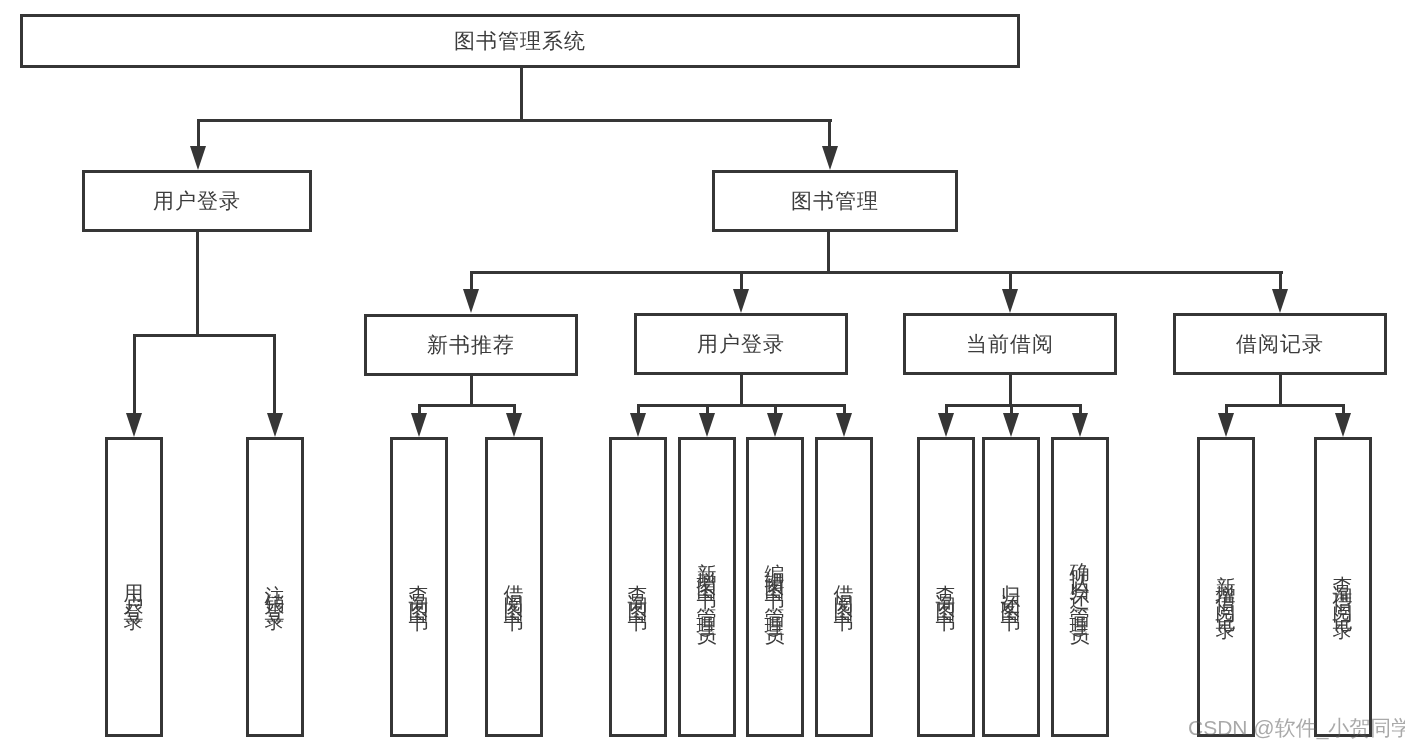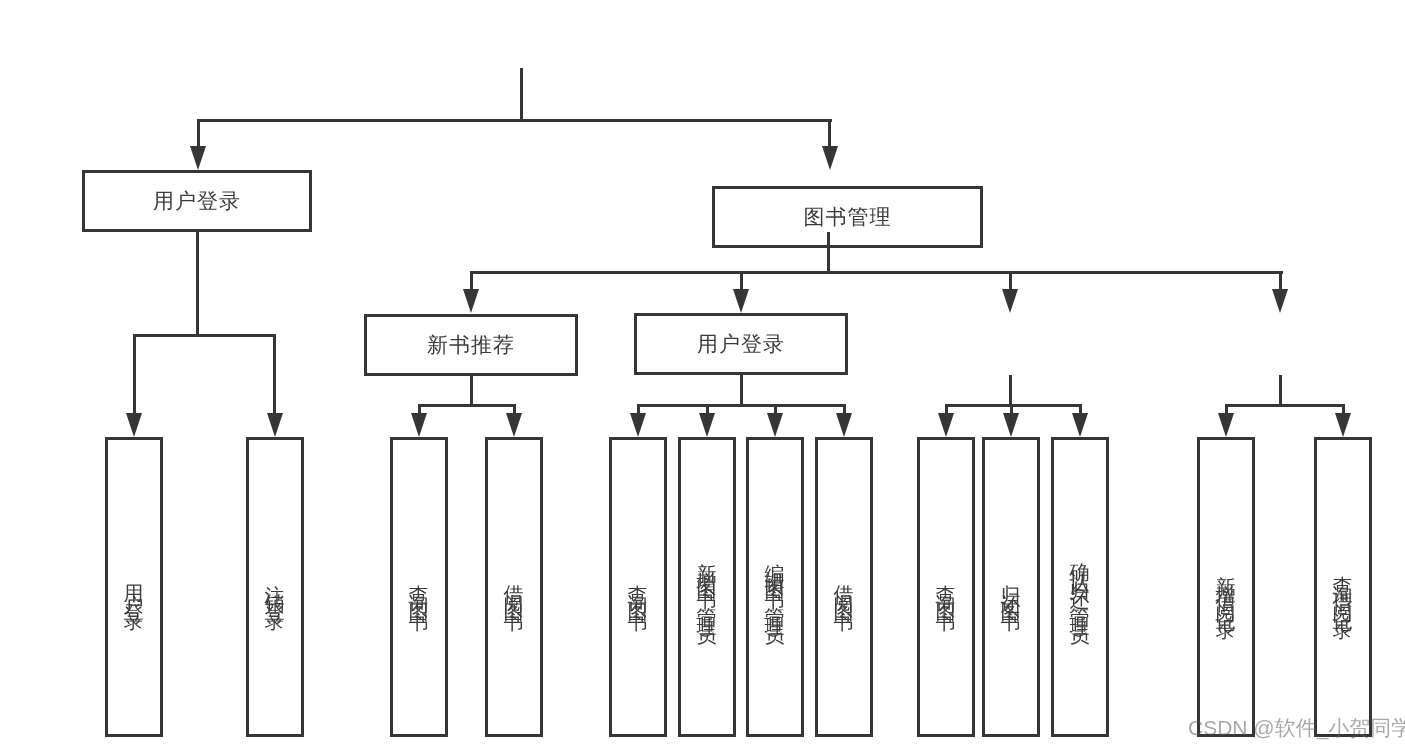--- a/index.html
+++ b/index.html
@@ -26,26 +26,29 @@
   .watermark {
     position:absolute; left:1188px; top:714px; z-index:9;
     font-size:21px; color:rgba(90,90,90,0.52); white-space:nowrap;
   }
 </style>
 </head>
 <body>
 
 <div class="canvas">
 
+  <div class="box hbox" style="left:20px;top:14px;width:1000px;height:54px">图书管理系统</div>
 
   <div class="box hbox" style="left:82px;top:170px;width:230px;height:62px">用户登录</div>
-  <div class="box hbox" style="left:712px;top:186px;width:271px;height:62px">图书管理</div>
+  <div class="box hbox" style="left:712px;top:170px;width:246px;height:62px">图书管理</div>
 
   <div class="box hbox" style="left:364px;top:314px;width:214px;height:62px">新书推荐</div>
   <div class="box hbox" style="left:634px;top:313px;width:214px;height:62px">用户登录</div>
+  <div class="box hbox" style="left:903px;top:313px;width:214px;height:62px">当前借阅</div>
+  <div class="box hbox" style="left:1173px;top:313px;width:214px;height:62px">借阅记录</div>
 
   <div class="box vbox" style="left:105px;top:437px;width:58px;height:300px">用户登录</div>
   <div class="box vbox" style="left:246px;top:437px;width:58px;height:300px">注销登录</div>
 
   <div class="box vbox" style="left:390px;top:437px;width:58px;height:300px">查询图书</div>
   <div class="box vbox" style="left:485px;top:437px;width:58px;height:300px">借阅图书</div>
 
   <div class="box vbox" style="left:609px;top:437px;width:58px;height:300px">查询图书</div>
   <div class="box vbox" style="left:678px;top:437px;width:58px;height:300px">新增图书（管理员）</div>
   <div class="box vbox" style="left:746px;top:437px;width:58px;height:300px">编辑图书（管理员）</div>

